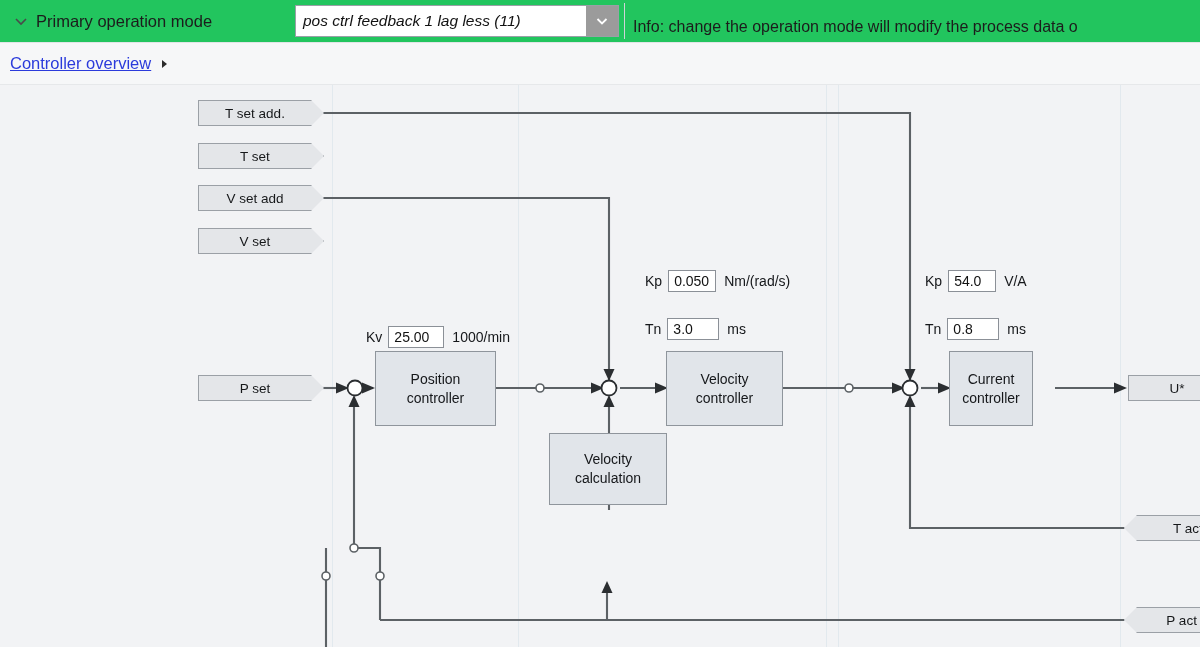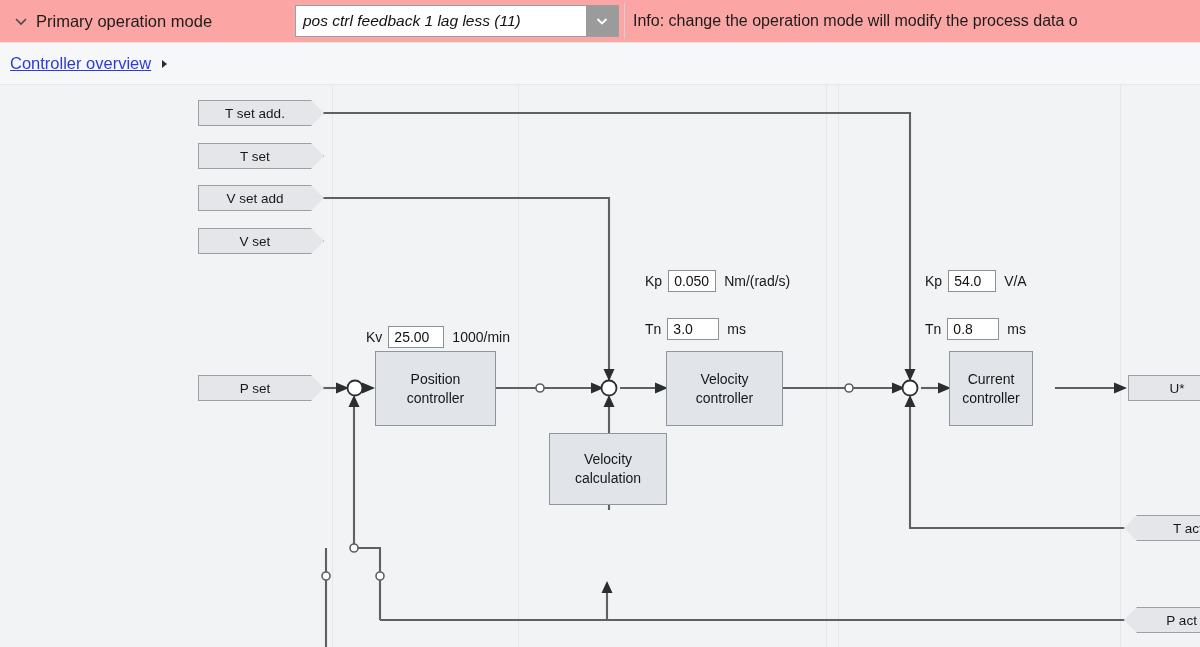--- a/index.html
+++ b/index.html
@@ -7,21 +7,21 @@
     width:1200px;height:647px;overflow:hidden;
     font-family:"Liberation Sans","DejaVu Sans",sans-serif;
     background:#f2f3f5;color:#1a1a1a;
     -webkit-font-smoothing:antialiased;
   }
   .app{position:relative;width:1200px;height:647px;}
 
   
   .topbar{
     position:absolute;left:0;top:0;width:1200px;height:43px;
-    background:#fca5a5;display:flex;align-items:center;
+    background:#22c55e;display:flex;align-items:center;
     border-bottom:1px solid #e2e4e7;box-sizing:border-box;
   }
   .chev-down{
     width:26px;margin-left:8px;display:flex;align-items:center;justify-content:center;
     cursor:pointer;
   }
   .chev-down svg{display:block;}
   .mode-label{
     font-size:16.5px;color:#1c1c1c;margin-left:2px;white-space:nowrap;
   }
@@ -34,21 +34,21 @@
     font-size:15.5px;color:#111;white-space:nowrap;overflow:hidden;
   }
   .combo-arrow{
     width:32px;background:#9b9b9b;display:flex;align-items:center;justify-content:center;
     cursor:pointer;
   }
   .info-divider{
     position:absolute;left:624px;top:3px;width:1px;height:36px;background:#cfd3d8;
   }
   .info-text{
-    position:absolute;left:633px;top:4px;height:34px;display:flex;align-items:center;
+    position:absolute;left:633px;top:10px;height:34px;display:flex;align-items:center;
     font-size:16px;color:#1c1c1c;white-space:nowrap;
   }
 
   
   .crumbbar{
     position:absolute;left:0;top:43px;width:1200px;height:42px;
     background:#f6f7f8;border-bottom:1px solid #e6e8ea;box-sizing:border-box;
     display:flex;align-items:center;
   }
   .crumb-link{

